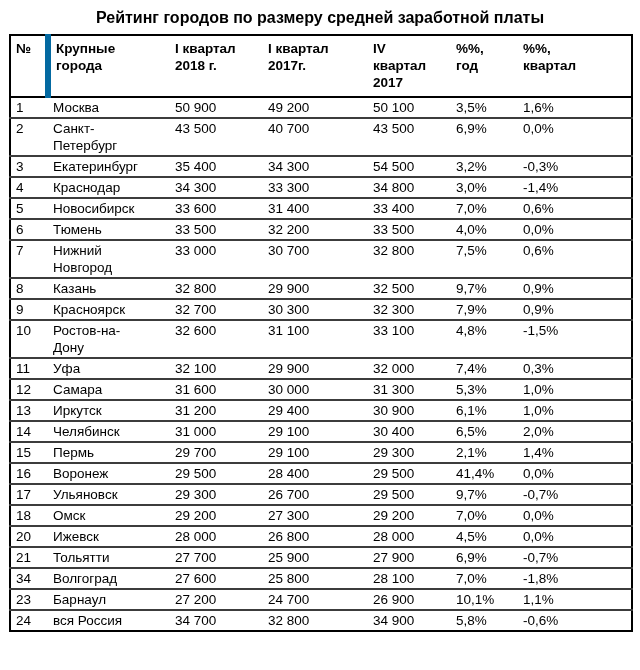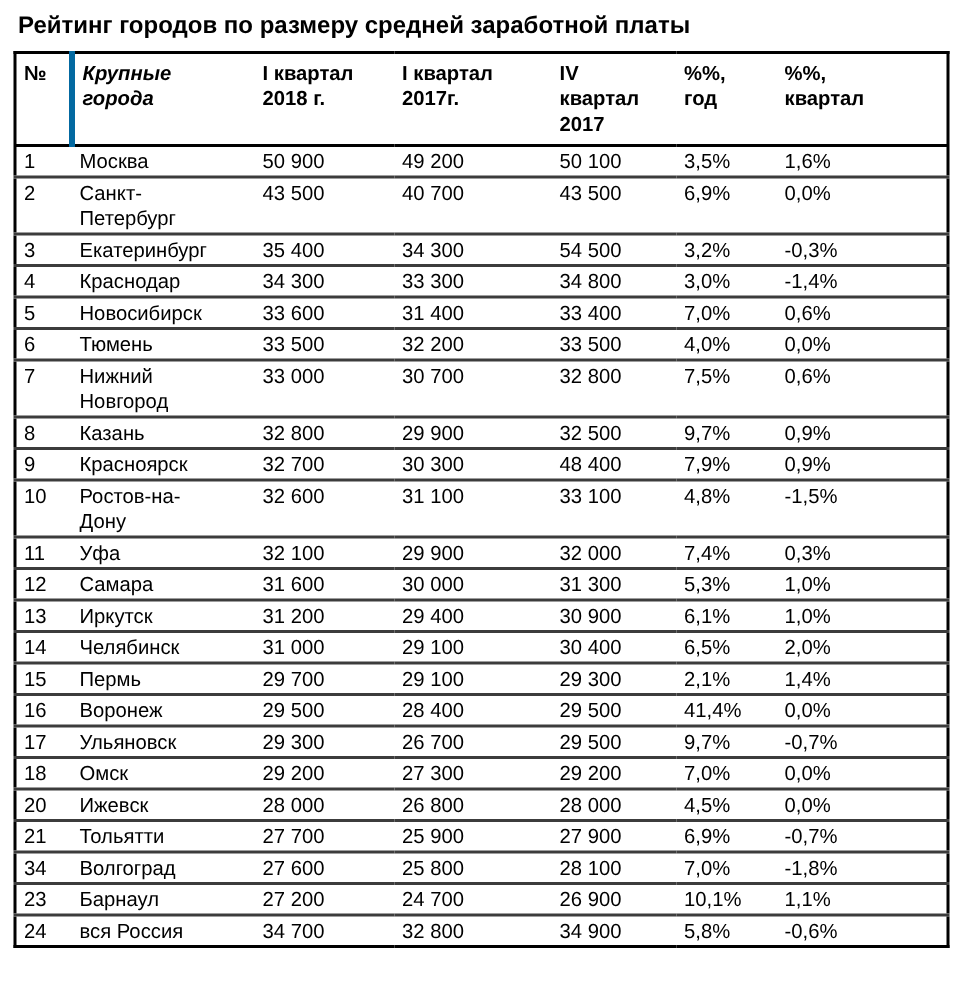--- a/index.html
+++ b/index.html
@@ -6,20 +6,21 @@
     margin: 0;
     padding: 0;
     background: #ffffff;
     color: #000000;
     font-family: "Liberation Sans", "DejaVu Sans", sans-serif;
   }
   body {
     width: 640px;
   }
   .title {
+    text-align: center;
     font-weight: bold;
     font-size: 16px;
     line-height: 19px;
     margin: 8px 12px 7px 12px;
   }
   table.salary {
     border-collapse: collapse;
     table-layout: fixed;
     width: 622px;
     margin: 0 8px 6px 9px;
@@ -36,22 +37,21 @@
   }
   thead th {
     font-weight: bold;
     padding-top: 4px;
     padding-bottom: 5px;
   }
   thead tr {
     border-bottom: 2px solid #000000;
   }
   thead th.col-city {
-    border-left: 4px solid #0369a1;
-    font-style: italic;
+    border-left: 6px solid #0369a1;
   }
   tbody tr {
     border-bottom: 2px solid #3c3c3c;
   }
   tbody tr:last-child {
     border-bottom: none;
     margin-left: 15px;
   }
 </style>
 </head>
@@ -160,21 +160,21 @@
     <td>29 900</td>
     <td>32 500</td>
     <td>9,7%</td>
     <td>0,9%</td>
   </tr>
       <tr>
     <td>9</td>
     <td>Красноярск</td>
     <td>32 700</td>
     <td>30 300</td>
-    <td>48 400</td>
+    <td>32 300</td>
     <td>7,9%</td>
     <td>0,9%</td>
   </tr>
       <tr>
     <td>10</td>
     <td>Ростов-на-
 Дону</td>
     <td>32 600</td>
     <td>31 100</td>
     <td>33 100</td>

